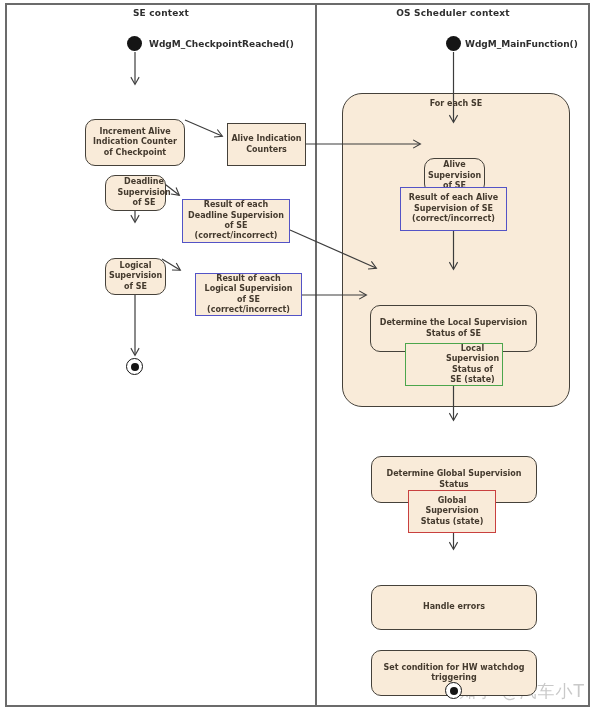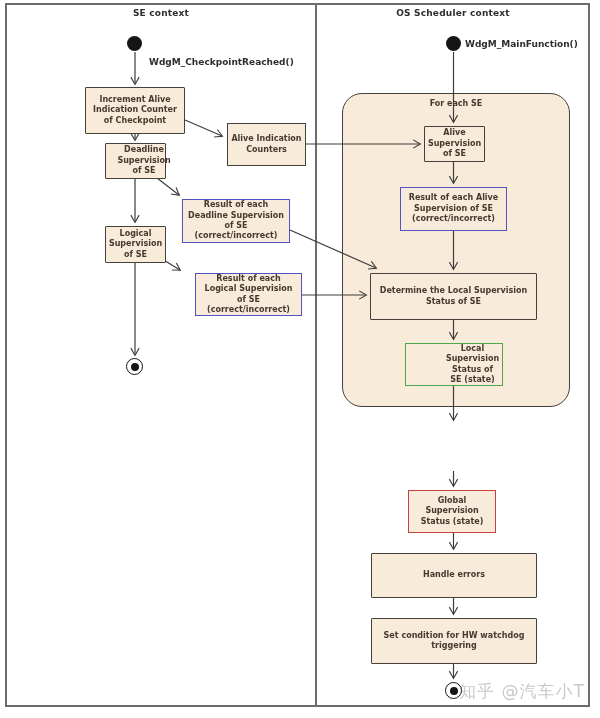--- a/index.html
+++ b/index.html
@@ -31,21 +31,21 @@
   .frame-label{
     position:absolute;z-index:4;font-size:8px;color:var(--node-text,#443a2e);
     text-align:center;font-weight:bold;
   }
   .node{
     position:absolute;z-index:4;box-sizing:border-box;
     display:flex;align-items:center;justify-content:center;text-align:center;
     font-size:8px;line-height:1.3;color:var(--node-text,#443a2e);
     padding:2px 3px;background:var(--node-fill,#f9ebd9);font-weight:bold;
   }
-  .act{border:1.5px solid var(--node-border,#45413a);border-radius:1px;}
+  .act{border:1.5px solid var(--node-border,#45413a);border-radius:10px;margin-top:32px;}
   .obj{border:1.5px solid var(--node-border,#45413a);}
   .obj-blue{border:1.5px solid var(--accent-blue,#5353c6);}
   .obj-green{border:1.5px solid var(--accent-green,#4ca64c);}
   .obj-red{border:1.5px solid var(--accent-red,#c9403f);}
   .initial-node{
     position:absolute;z-index:4;width:15px;height:15px;border-radius:50%;
     background:#151515;
   }
   .final-node{
     position:absolute;z-index:5;width:15px;height:15px;border-radius:50%;
@@ -99,21 +99,21 @@
       <path d="M453.5,471 L453.5,486" marker-end="url(#arr)"></path>
       <path d="M453.5,533 L453.5,549" marker-end="url(#arr)"></path>
       <path d="M453.5,598 L453.5,614" marker-end="url(#arr)"></path>
       <path d="M453.5,664 L453.5,678" marker-end="url(#arr)"></path>
     </g>
   </svg>
 
   <div class="watermark">知乎 @汽车小T</div>
 
   <div class="initial-node" style="left:127px;top:36px;"></div>
-  <div class="entry-label" style="left:149px;top:39px;margin-top:18px;">WdgM_CheckpointReached()</div>
+  <div class="entry-label" style="left:149px;top:39px;">WdgM_CheckpointReached()</div>
 
   <div class="node act" style="left:85px;top:87px;width:100px;height:47px;">
     <span>Increment Alive Indication Counter of Checkpoint</span>
   </div>
 
   <div class="node act" style="left:105px;top:143px;width:61px;height:36px;padding-left:20px;">
     <span>Deadline Supervision of SE</span>
   </div>
 
   <div class="node act" style="left:105px;top:226px;width:61px;height:37px;">
@@ -148,20 +148,23 @@
   </div>
 
   <div class="node act" style="left:370px;top:273px;width:167px;height:47px;justify-content:flex-end;">
     <span>Determine the Local Supervision Status of SE</span>
   </div>
 
   <div class="node obj-green" style="left:405px;top:343px;width:98px;height:43px;padding-left:40px;">
     <span>Local Supervision Status of SE (state)</span>
   </div>
 
+  <div class="node act" style="left:371px;top:424px;width:166px;height:47px;">
+    <span>Determine Global Supervision Status</span>
+  </div>
 
   <div class="node obj-red" style="left:408px;top:490px;width:88px;height:43px;">
     <span>Global Supervision Status (state)</span>
   </div>
 
   <div class="node act" style="left:371px;top:553px;width:166px;height:45px;">
     <span>Handle errors</span>
   </div>
 
   <div class="node act" style="left:371px;top:618px;width:166px;height:46px;">

